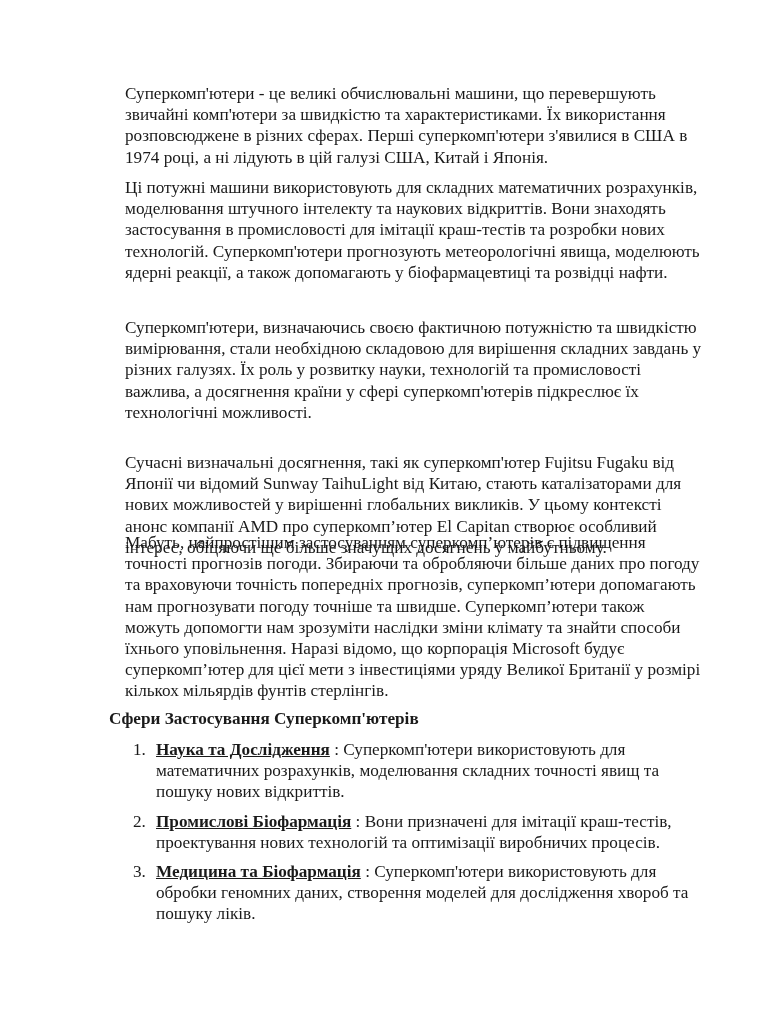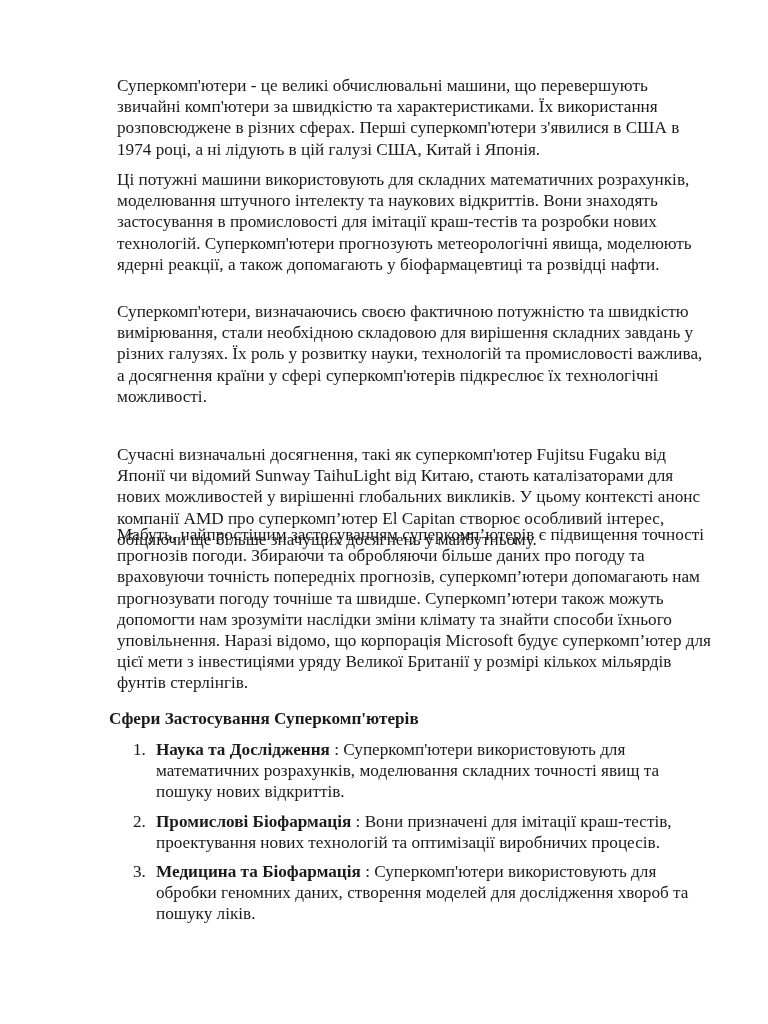--- a/index.html
+++ b/index.html
@@ -4,31 +4,31 @@
   <style>
     html, body { margin: 0; padding: 0; background: #ffffff; }
     body {
       width: 768px; height: 1024px; overflow: hidden;
       font-family: "Liberation Serif", serif;
       color: #1a1a1a;
       font-size: 17.2px;
       line-height: 21.2px;
     }
     .page { position: absolute; left: 109px; top: 67px; width: 610px; }
-    .para { margin: 8px; }
+    .para { margin: 16px; }
     .p1 { position: absolute; top: 0; }
     .p2 { position: absolute; top: 94px; }
-    .p3 { position: absolute; top: 226px; }
+    .p3 { position: absolute; top: 234px; }
     .p4 { position: absolute; top: 369px; }
     .p5 { position: absolute; top: 449px; }
     .heading { position: absolute; top: 641px; font-weight: bold; margin: 0; }
     .list { position: absolute; top: 672px; left: 0; width: 610px; margin: 0; padding: 0; list-style: none; }
     .list li { position: relative; padding-left: 47px; margin-bottom: 8px; }
     .list .num { position: absolute; left: 24px; top: 0; }
-    .list b { font-weight: bold; }
+    .list b { font-weight: bold; text-decoration: underline; }
   </style>
 </head>
 <body>
 
 <div class="page">
   <p class="para p1">Суперкомп'ютери - це великі обчислювальні машини, що перевершують звичайні комп'ютери за швидкістю та характеристиками. Їх використання розповсюджене в різних сферах. Перші суперкомп'ютери з'явилися в США в 1974 році, а ні лідують в цій галузі США, Китай і Японія.</p>
   <p class="para p2">Ці потужні машини використовують для складних математичних розрахунків, моделювання штучного інтелекту та наукових відкриттів. Вони знаходять застосування в промисловості для імітації краш-тестів та розробки нових технологій. Суперкомп'ютери прогнозують метеорологічні явища, моделюють ядерні реакції, а також допомагають у біофармацевтиці та розвідці нафти.</p>
   <p class="para p3">Суперкомп'ютери, визначаючись своєю фактичною потужністю та швидкістю вимірювання, стали необхідною складовою для вирішення складних завдань у різних галузях. Їх роль у розвитку науки, технологій та промисловості важлива, а досягнення країни у сфері суперкомп'ютерів підкреслює їх технологічні можливості.</p>
   <p class="para p4">Сучасні визначальні досягнення, такі як суперкомп'ютер Fujitsu Fugaku від Японії чи відомий Sunway TaihuLight від Китаю, стають каталізаторами для нових можливостей у вирішенні глобальних викликів. У цьому контексті анонс компанії AMD про суперкомп’ютер El Capitan створює особливий інтерес, обіцяючи ще більше значущих досягнень у майбутньому.</p>
   <p class="para p5">Мабуть, найпростішим застосуванням суперкомп’ютерів є підвищення точності прогнозів погоди. Збираючи та обробляючи більше даних про погоду та враховуючи точність попередніх прогнозів, суперкомп’ютери допомагають нам прогнозувати погоду точніше та швидше. Суперкомп’ютери також можуть допомогти нам зрозуміти наслідки зміни клімату та знайти способи їхнього уповільнення. Наразі відомо, що корпорація Microsoft будує суперкомп’ютер для цієї мети з інвестиціями уряду Великої Британії у розмірі кількох мільярдів фунтів стерлінгів.</p>

